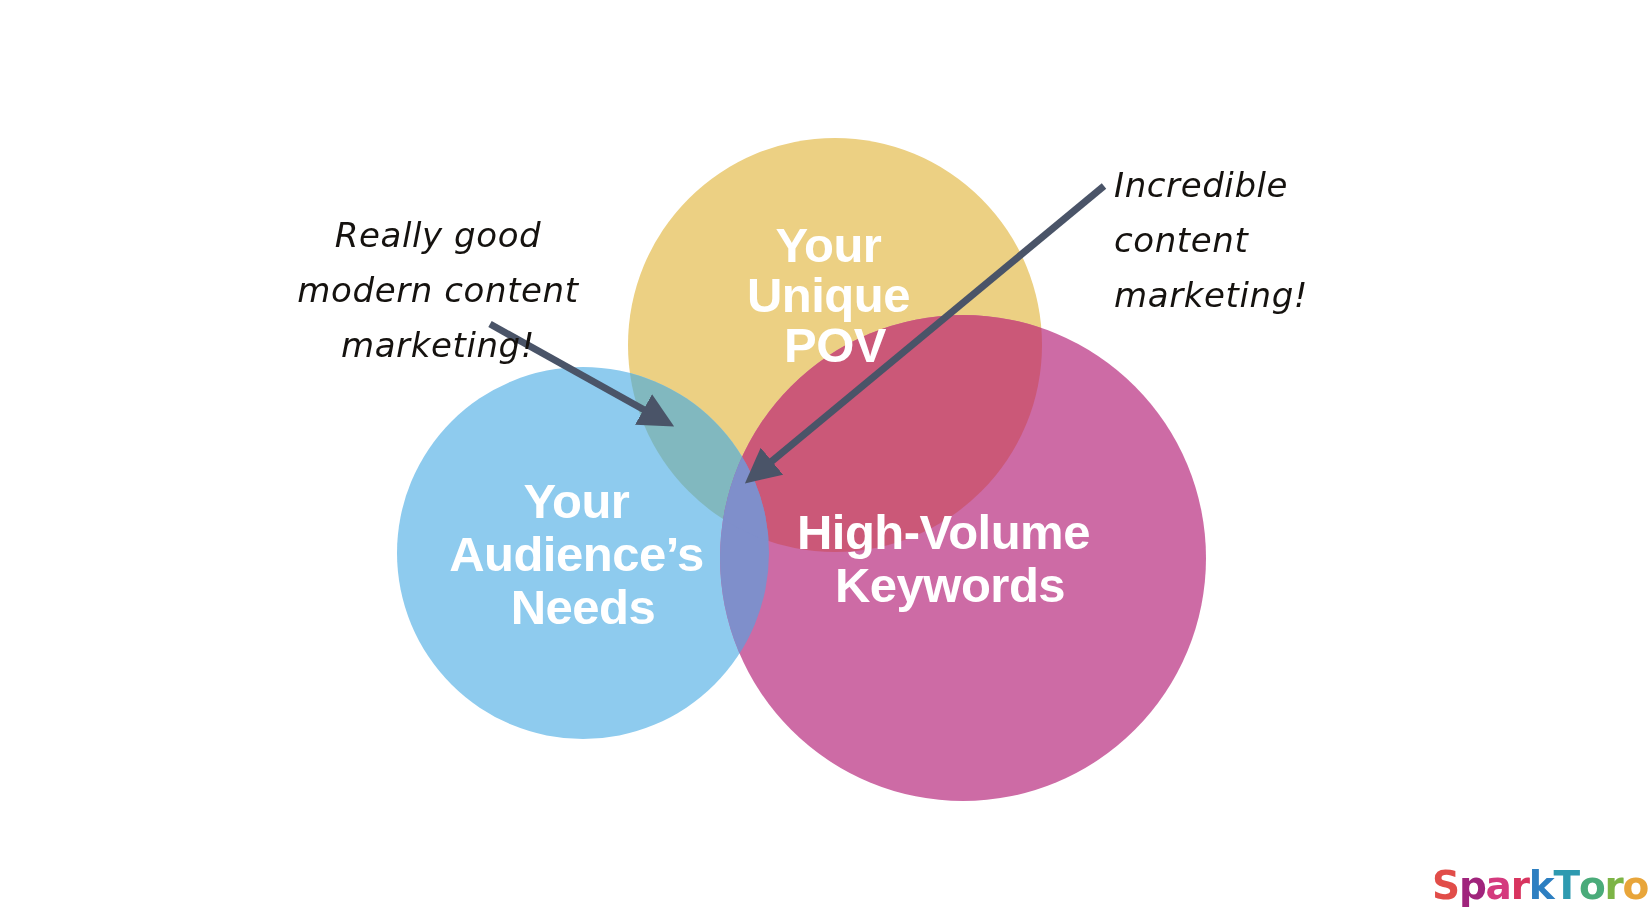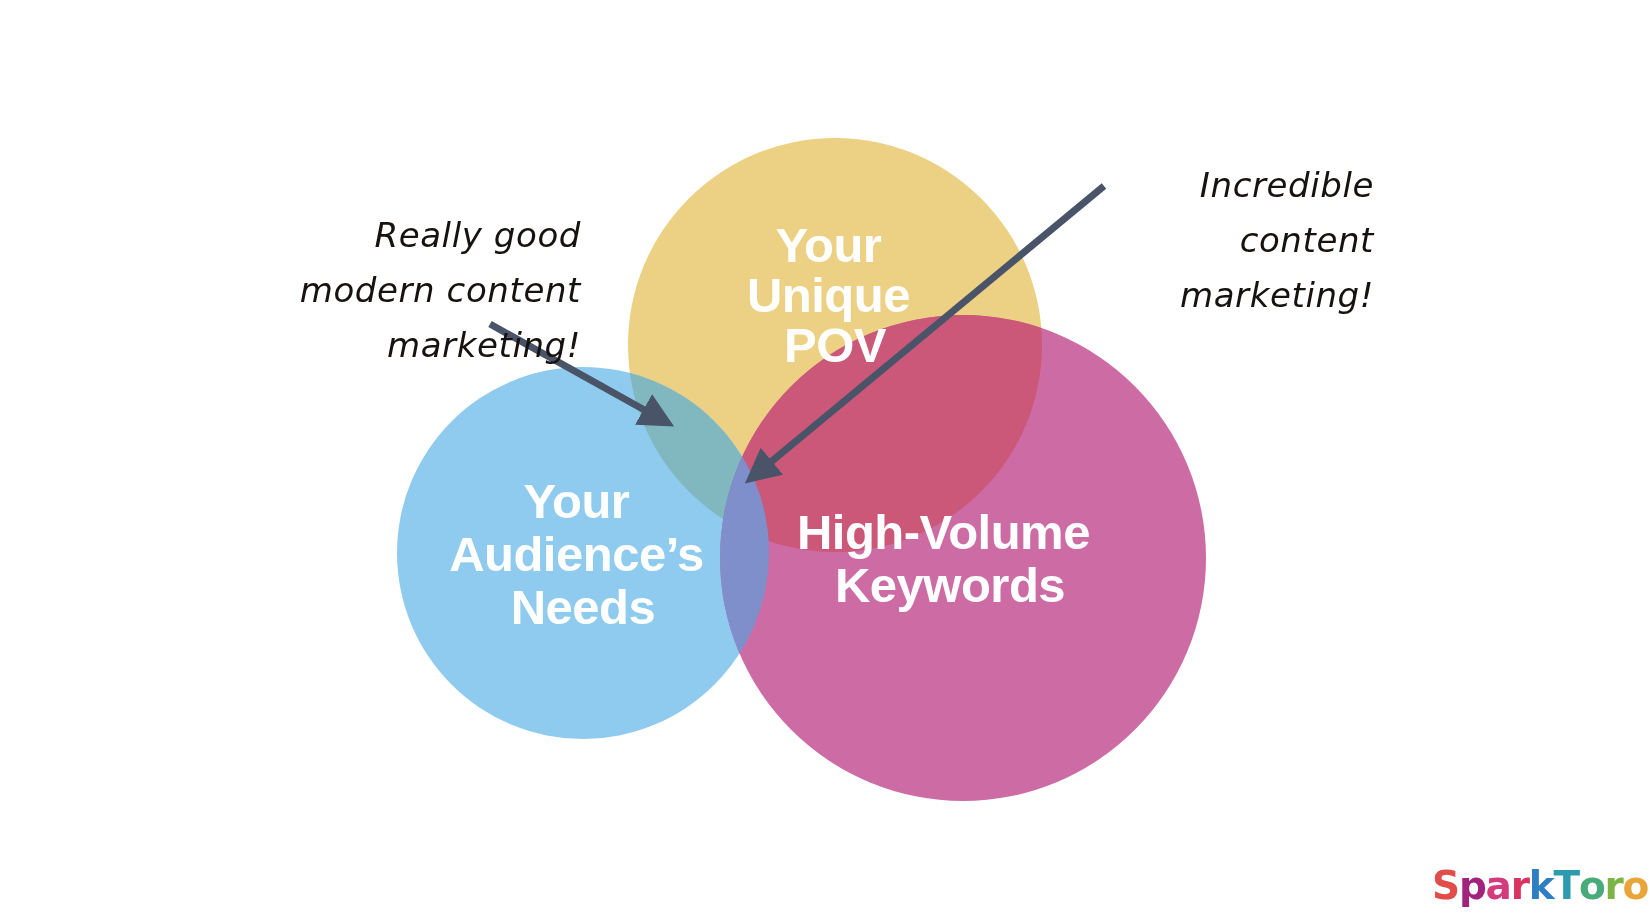--- a/index.html
+++ b/index.html
@@ -40,31 +40,31 @@
     position: absolute;
     font-family: "DejaVu Sans", sans-serif;
     font-style: italic;
     font-size: 34px;
     line-height: 1.62;
     color: #15120f;
     white-space: pre-line;
     letter-spacing: 0.6px;
   }
   #annotation-left {
-    left: 281px;
+    left: 288px;
     top: 208px;
     width: 300px;
-    text-align: right;
+    text-align: center;
     font-style: italic;
   }
   #annotation-right {
     left: 1114px;
     top: 158px;
     width: 260px;
-    text-align: right;
+    text-align: left;
   }
 
   #logo {
     position: absolute;
     left: 1432px;
     top: 866px;
     height: 42px;
     display: flex;
     align-items: baseline;
   }

